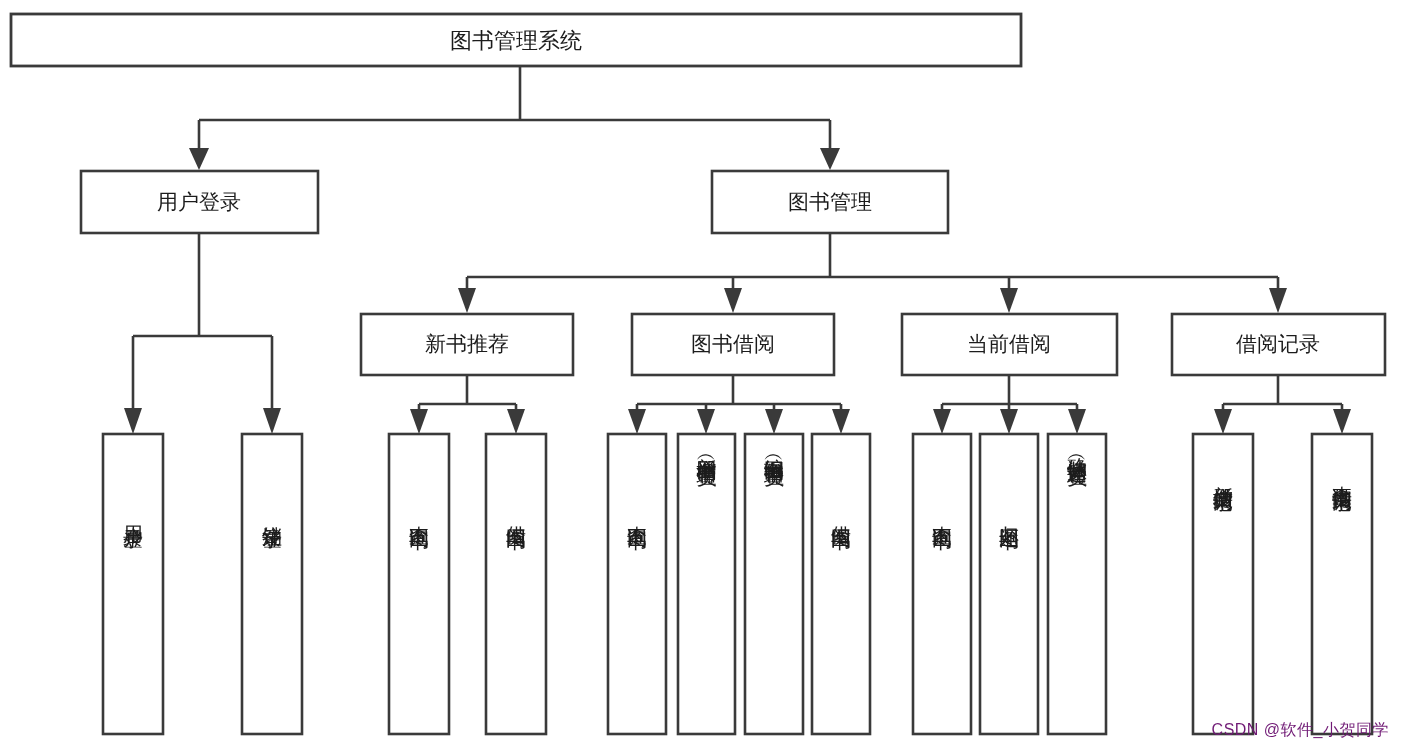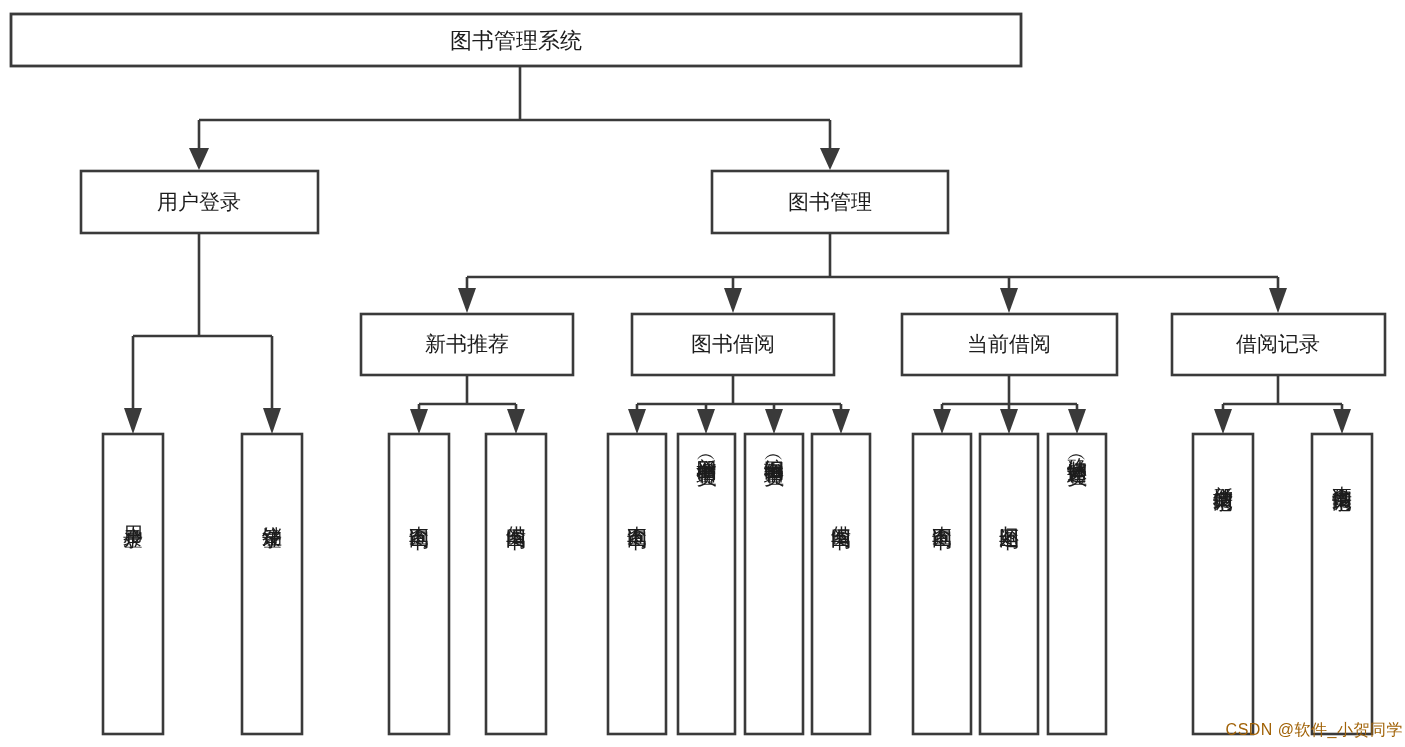--- a/index.html
+++ b/index.html
@@ -67,25 +67,25 @@
     text-orientation: upright;
     font-family: "Liberation Sans", "DejaVu Sans", sans-serif;
     font-size: 20px;
     line-height: 1.06;
     color: #1c1c1c;
     letter-spacing: 1.5px;
     white-space: nowrap;
   }
   .watermark {
     position: absolute;
-    right: 2px;
+    right: 16px;
     bottom: 6px;
     font-family: "Liberation Sans", "DejaVu Sans", sans-serif;
     font-size: 16px;
-    color: #a16207;
+    color: #701a75;
     letter-spacing: 0.5px;
     white-space: nowrap;
   }
 </style>
 </head>
 <body>
 
 <div id="diagram-root">
 
   <svg class="diagram-canvas" viewBox="0 0 1405 747" xmlns="http://www.w3.org/2000/svg">

